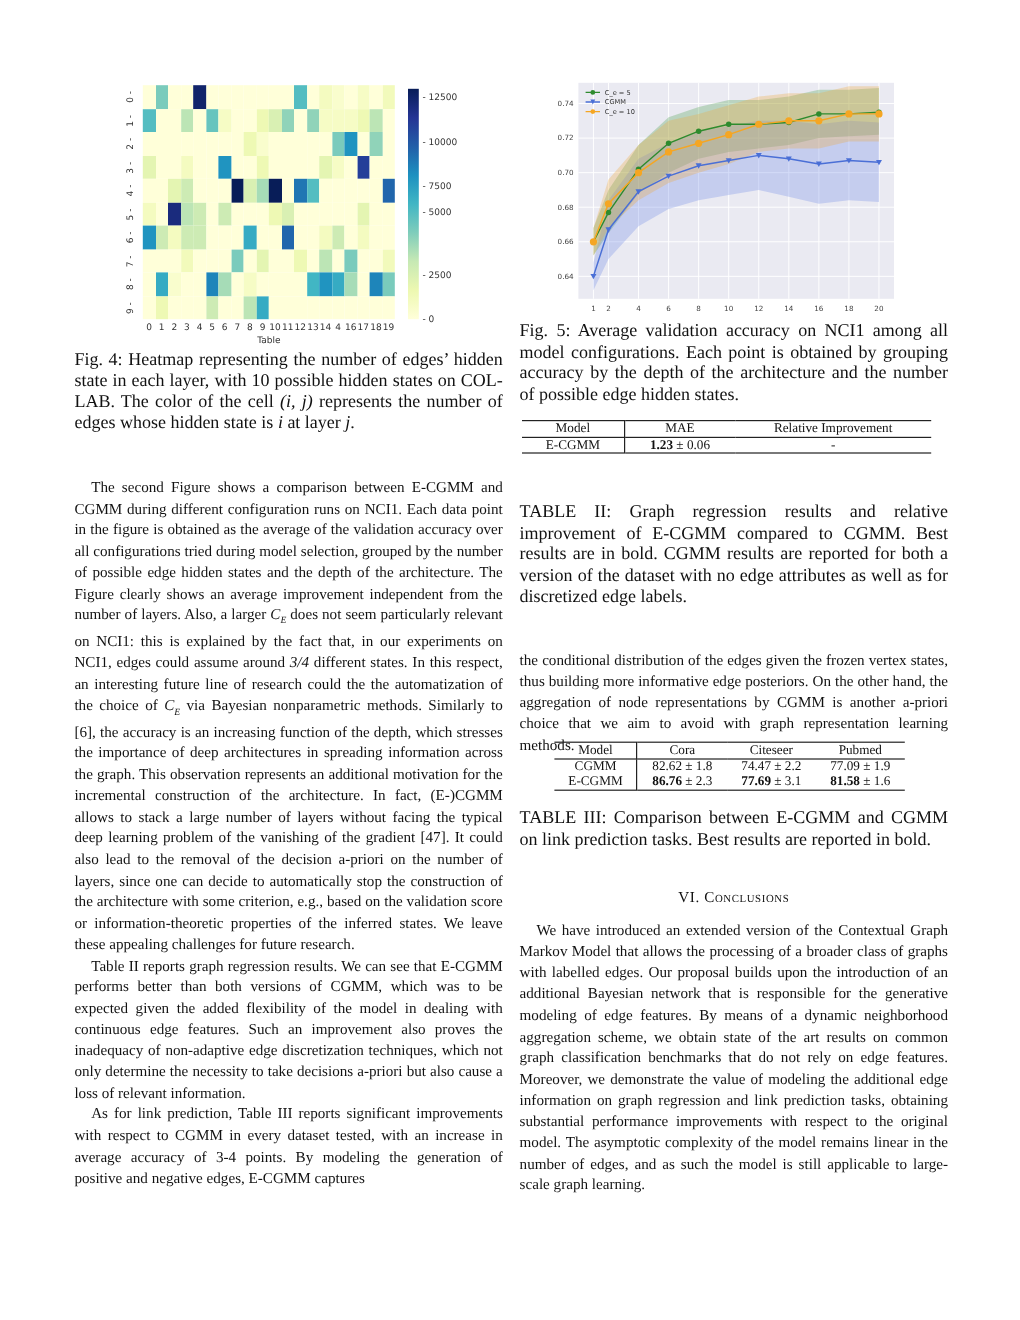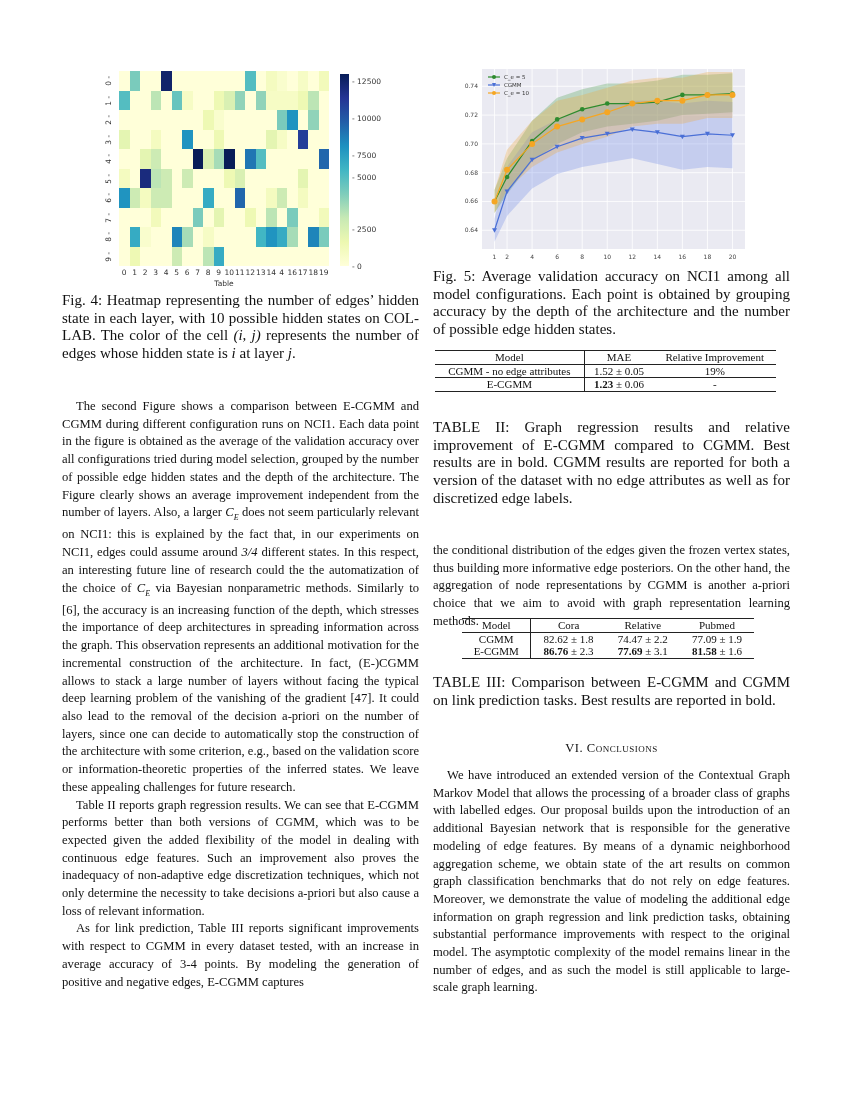--- a/index.html
+++ b/index.html
@@ -391,45 +391,40 @@
 
 <div class="col right caption" style="top:268px;">Fig. 5: Average validation accuracy on NCI1 among all model configurations. Each point is obtained by grouping accuracy by the depth of the architecture and the number of possible edge hidden states.</div>
 
 <table class="tbl2">
   <tbody>
       <tr class="hdr">
     <th>Model</th>
     <th>MAE</th>
     <th>Relative Improvement</th>
   </tr>
-  <tr>
-    <td>CGMM - no edge attributes</td>
-    <td><span>1.52 ± 0.05</span></td>
-    <td>19%</td>
-  </tr>
   <tr class="last">
     <td>E-CGMM</td>
     <td><span class="bold">1.23</span><span> ± 0.06</span></td>
     <td>-</td>
   </tr>
 </tbody>
   </table>
 
 <div class="col right caption" style="top:419px;">TABLE II: Graph regression results and relative improvement of E-CGMM compared to CGMM. Best results are in bold. CGMM results are reported for both a version of the dataset with no edge attributes as well as for discretized edge labels.</div>
 
 <div class="col right" style="top:542px;">
   <p>the conditional distribution of the edges given the frozen vertex states, thus building more informative edge posteriors. On the other hand, the aggregation of node representations by CGMM is another a-priori choice that we aim to avoid with graph representation learning methods.</p>
 </div>
 
 <table class="tbl3">
   <tbody>
       <tr class="hdr">
     <th>Model</th>
     <th>Cora</th>
-    <th>Relative</th>
+    <th>Citeseer</th>
     <th>Pubmed</th>
   </tr>
   <tr>
     <td>CGMM</td>
     <td>82.62 ± 1.8</td>
     <td>74.47 ± 2.2</td>
     <td>77.09 ± 1.9</td>
   </tr>
   <tr>
     <td>E-CGMM</td>

